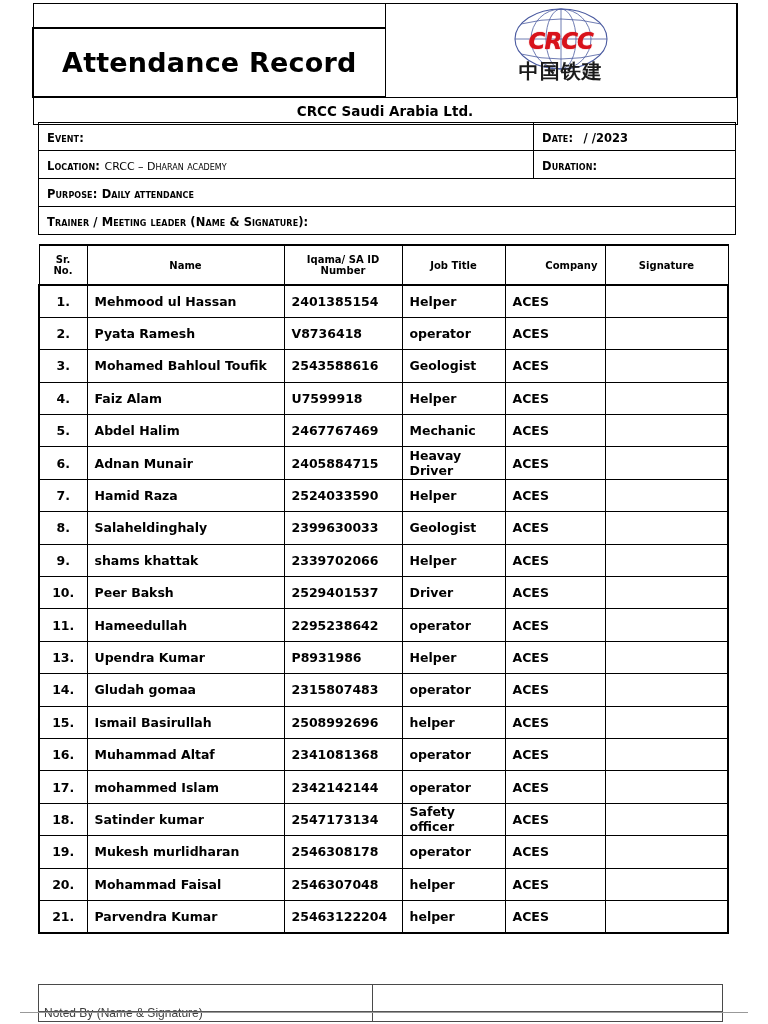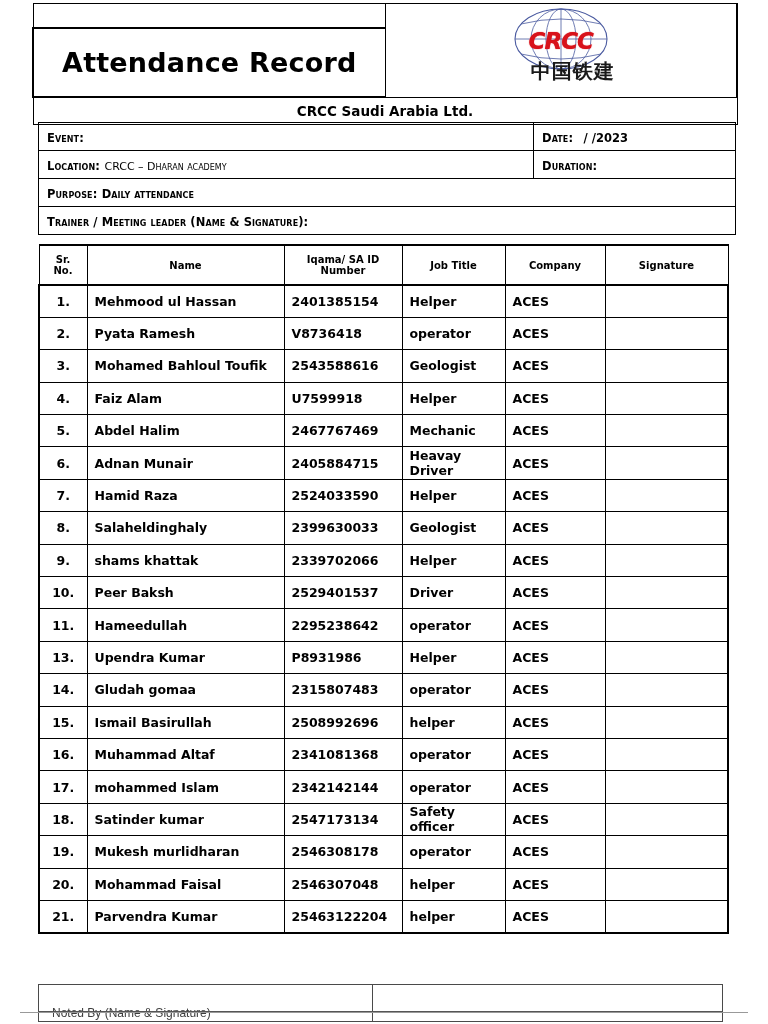--- a/index.html
+++ b/index.html
@@ -76,21 +76,21 @@
     font-family: "DejaVu Sans", sans-serif;
     font-size: 23px;
     font-weight: bold;
     font-style: italic;
     color: #d8121b;
     letter-spacing: -1px;
     text-shadow: 0 0 1px #d8121b;
   }
   .logo-cn {
     position: absolute;
-    left: 12px;
+    left: 0px;
     top: 50px;
     width: 112px;
     text-align: center;
     font-family: "DejaVu Sans", sans-serif;
     font-size: 20px;
     font-weight: bold;
     color: #1a1a1a;
     letter-spacing: 1px;
   }
 
@@ -190,21 +190,21 @@
     position: absolute;
     left: 38px;
     top: 984px;
     width: 684px;
     border-collapse: collapse;
     table-layout: fixed;
   }
   .footer-table td {
     border: 1px solid #4a4a4a;
     height: 37px;
-    padding: 0 13px;
+    padding: 0 5px;
     box-sizing: border-box;
     vertical-align: middle;
   }
   .footer-label {
     font-size: 12px;
     font-family: "Liberation Sans", sans-serif;
     color: #3d3d3d;
     position: relative;
     top: 9px;
     white-space: nowrap;
@@ -309,21 +309,21 @@
         <th class="col-sr">
           <span>Sr.</span><br>
           <span>No.</span>
         </th>
         <th class="col-name" style="text-align:center">Name</th>
         <th class="col-id">
           <span>Iqama/ SA ID</span><br>
           <span>Number</span>
         </th>
         <th class="col-job" style="text-align:center">Job Title</th>
-        <th class="col-comp" style="text-align:center">Company</th>
+        <th class="col-comp" style="text-align:right">Company</th>
         <th class="col-sig" style="text-align:center">Signature</th>
       </tr>
     </thead>
     <tbody id="attendance-rows">
         <tr>
           <td class="col-sr">1.</td>
           <td class="col-name">Mehmood ul Hassan</td>
           <td class="col-id">2401385154</td>
           <td class="col-job">Helper</td>
           <td class="col-comp">ACES</td>

